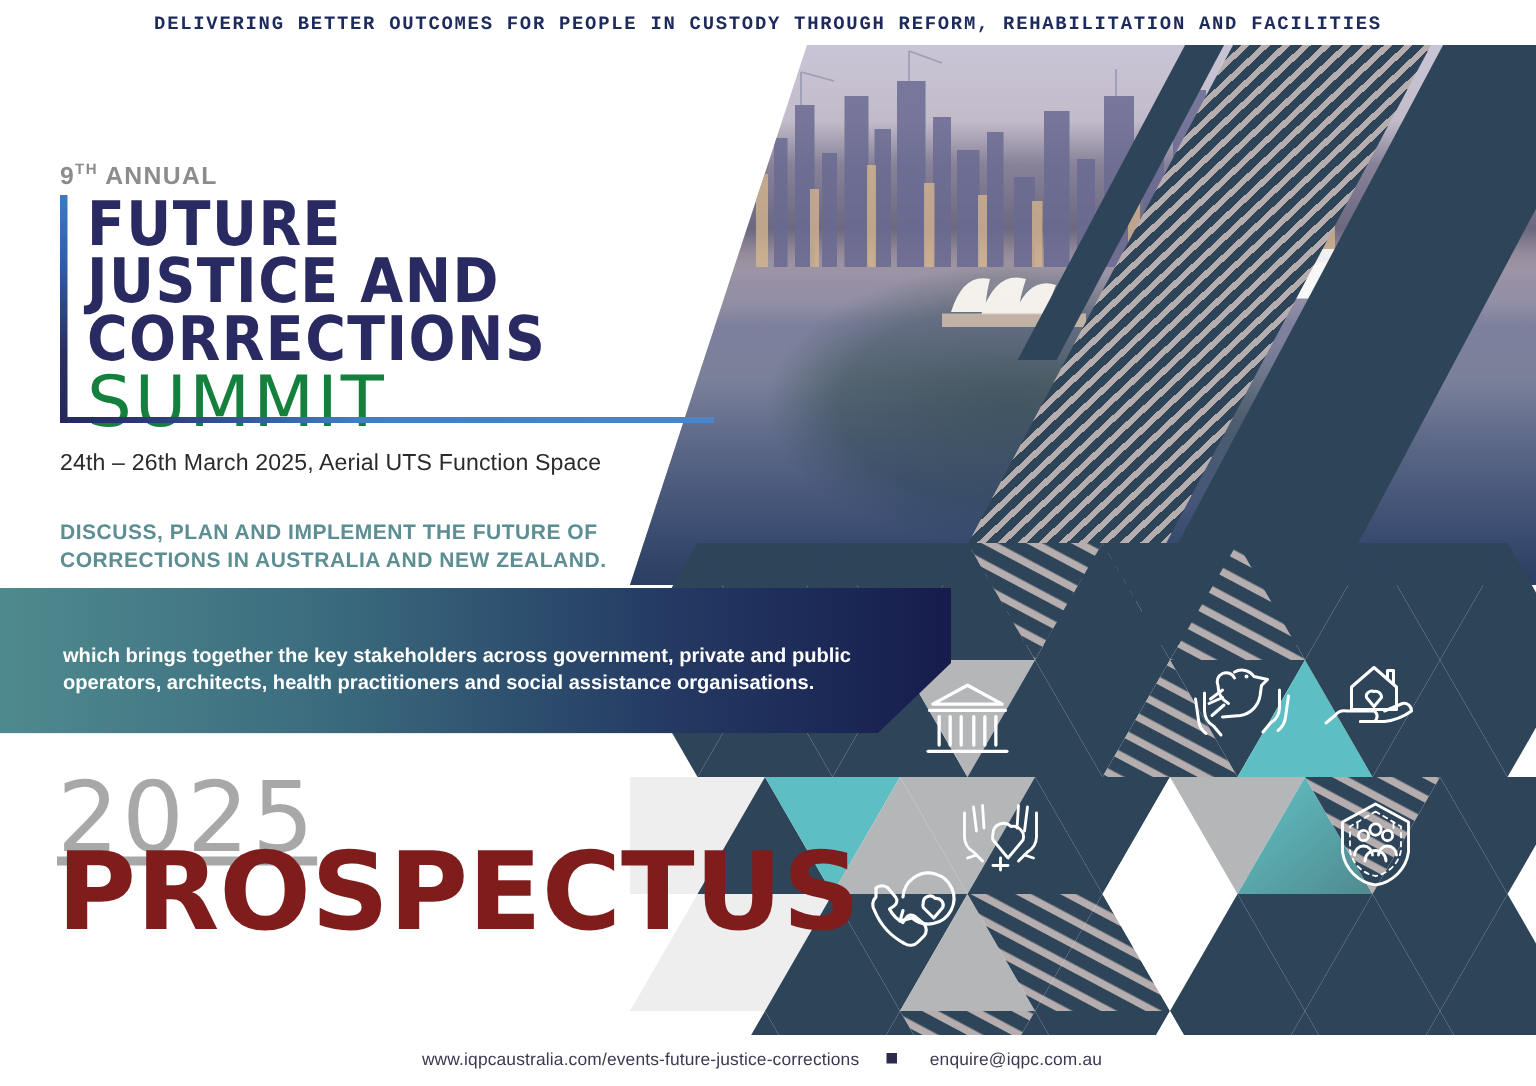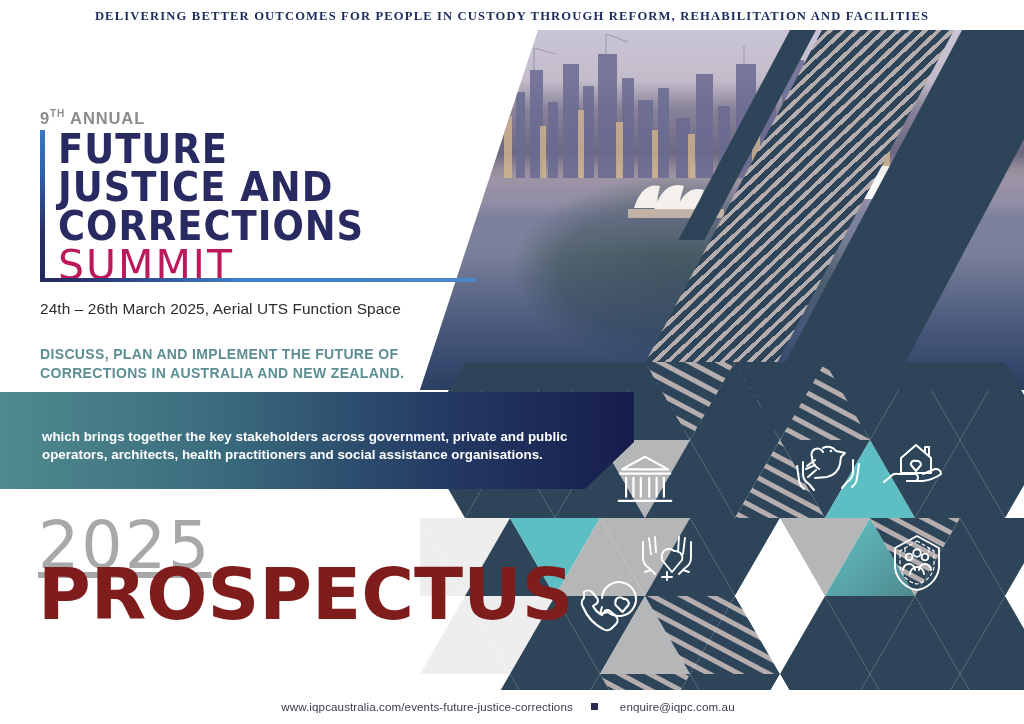--- a/index.html
+++ b/index.html
@@ -10,21 +10,21 @@
     overflow:hidden; position:relative;
   }
   #page { position:relative; width:1024px; height:724px; background:#fff; overflow:hidden; }
 
   
   .strapline {
     position:absolute; left:0; top:9px; width:1024px;
     text-align:center;
     font-size:12.6px; font-weight:bold; letter-spacing:1.15px;
     color:#1d2a5c;
-    font-family:Liberation Serif, serif;
+    font-family:Liberation Mono, monospace;
     white-space:nowrap;
   }
 
   
   .art { position:absolute; left:0; top:30px; width:1024px; height:660px; overflow:hidden; }
 
   
   .photo-clip {
     position:absolute; left:420px; top:0px; width:604px; height:360px;
     clip-path: polygon(118px 0px, 604px 0px, 604px 360px, 0px 360px);
@@ -97,21 +97,21 @@
   .l1,.l2,.l3 {
     color:#2a2a63; font-weight:bold; line-height:.94;
     letter-spacing:1px; font-size:40px;
     font-family:"DejaVu Sans", sans-serif;
     font-stretch:condensed;
   }
   .l1 { font-size:41px; }
   .l2 { font-size:41px; }
   .l3 { font-size:41px; }
   .l4 {
-    color:#be185d; font-weight:normal; font-size:41px; line-height:1.0;
+    color:#15803d; font-weight:normal; font-size:47px; line-height:1.0;
     letter-spacing:2px; font-family:"DejaVu Sans", sans-serif;
   }
   .dateline {
     position:absolute; left:40px; top:300px; z-index:7;
     font-size:15.4px; color:#2b2b2b; letter-spacing:.1px;
   }
   .tagline {
     position:absolute; left:40px; top:345px; z-index:7;
     font-size:14px; font-weight:bold; color:#5d8e93; line-height:1.35;
     letter-spacing:.35px;

